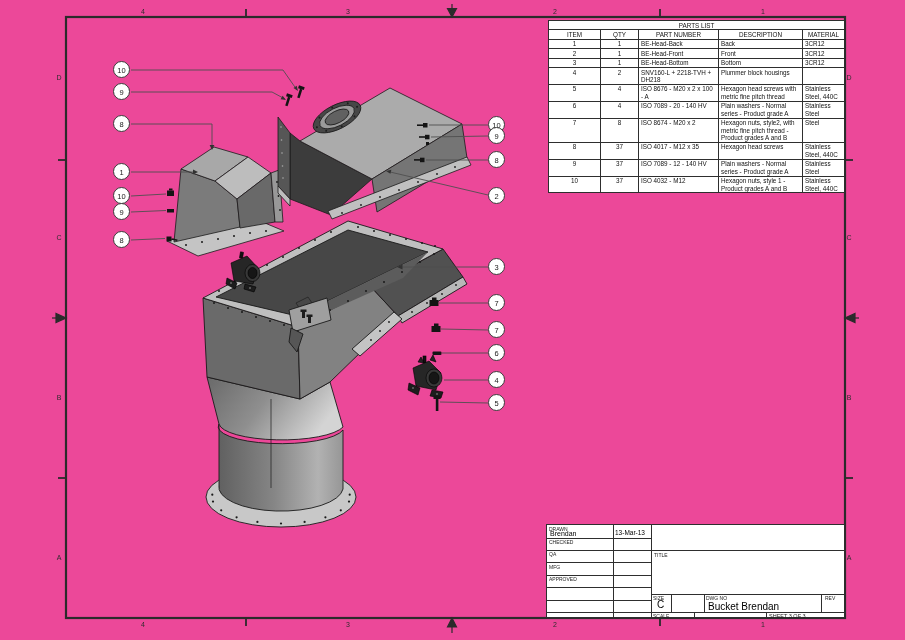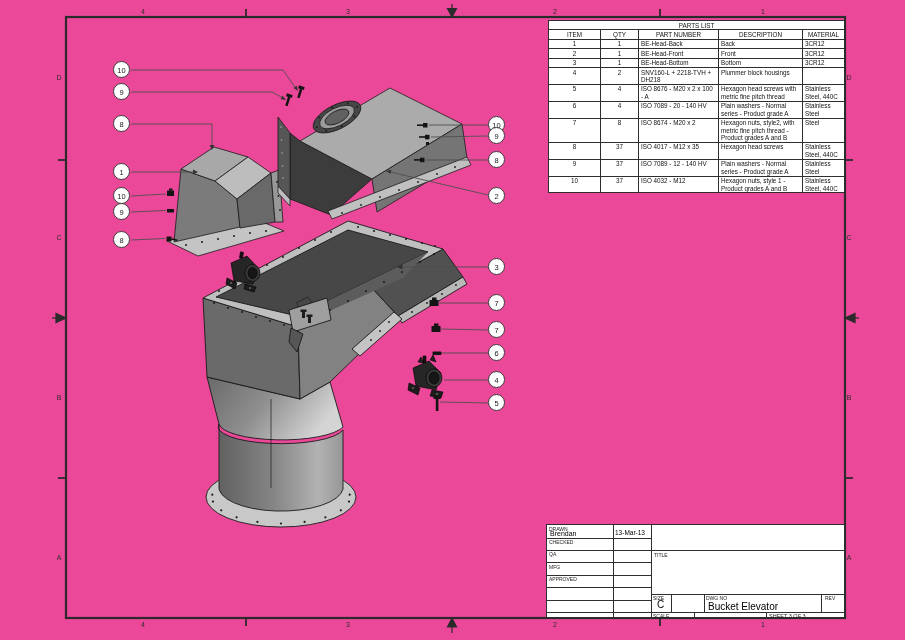--- a/index.html
+++ b/index.html
@@ -448,21 +448,21 @@
     <div class="hl" style="left:104px;top:25px;width:195px"></div>
     <div class="lbl" style="left:107px;top:26.5px">TITLE</div>
     <div class="val" style="left:130px;top:40px"></div>
     <div class="hl" style="left:104px;top:69px;width:195px"></div>
     <div class="vl" style="left:124px;top:69px;height:19px"></div>
     <div class="vl" style="left:157px;top:69px;height:19px"></div>
     <div class="vl" style="left:274px;top:69px;height:19px"></div>
     <div class="lbl" style="left:106px;top:70px">SIZE</div>
     <div class="val big" style="left:110px;top:74px">C</div>
     <div class="lbl" style="left:159px;top:70px">DWG NO</div>
-    <div class="val big" style="left:161px;top:75.5px">Bucket Elevator</div>
+    <div class="val big" style="left:161px;top:75.5px">Bucket Brendan</div>
     <div class="lbl" style="left:278px;top:70px">REV</div>
     <div class="hl" style="left:104px;top:87px;width:195px"></div>
     <div class="vl" style="left:147px;top:87px;height:7px"></div>
     <div class="vl" style="left:219px;top:87px;height:7px"></div>
     <div class="lbl" style="left:106px;top:88px">SCALE</div>
     <div class="lbl" style="left:222px;top:88px;font-size:5.5px">SHEET 3  OF 3</div>
   </div>
 
 </div>
 

